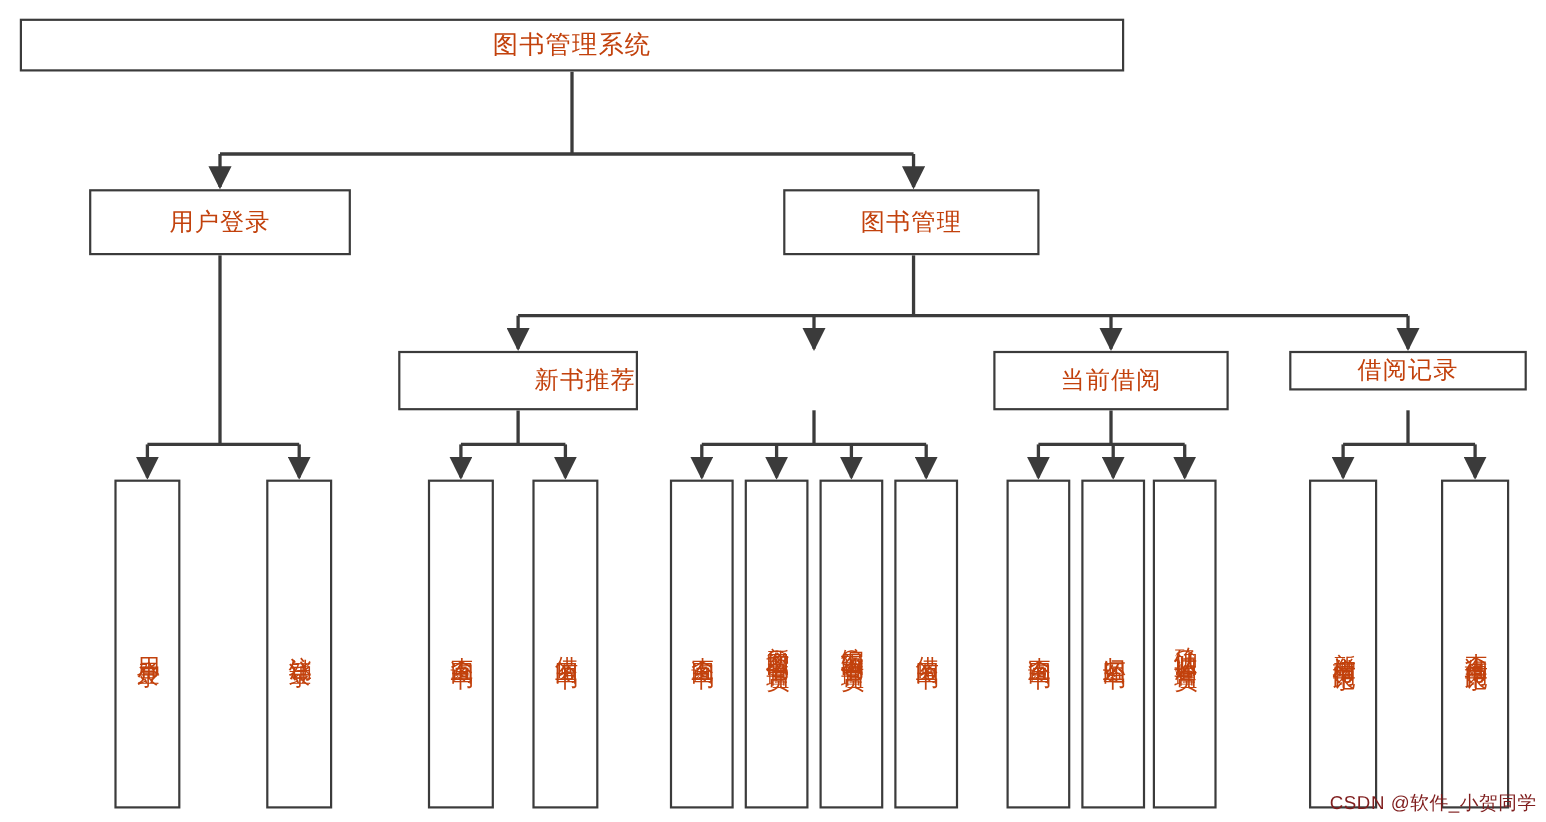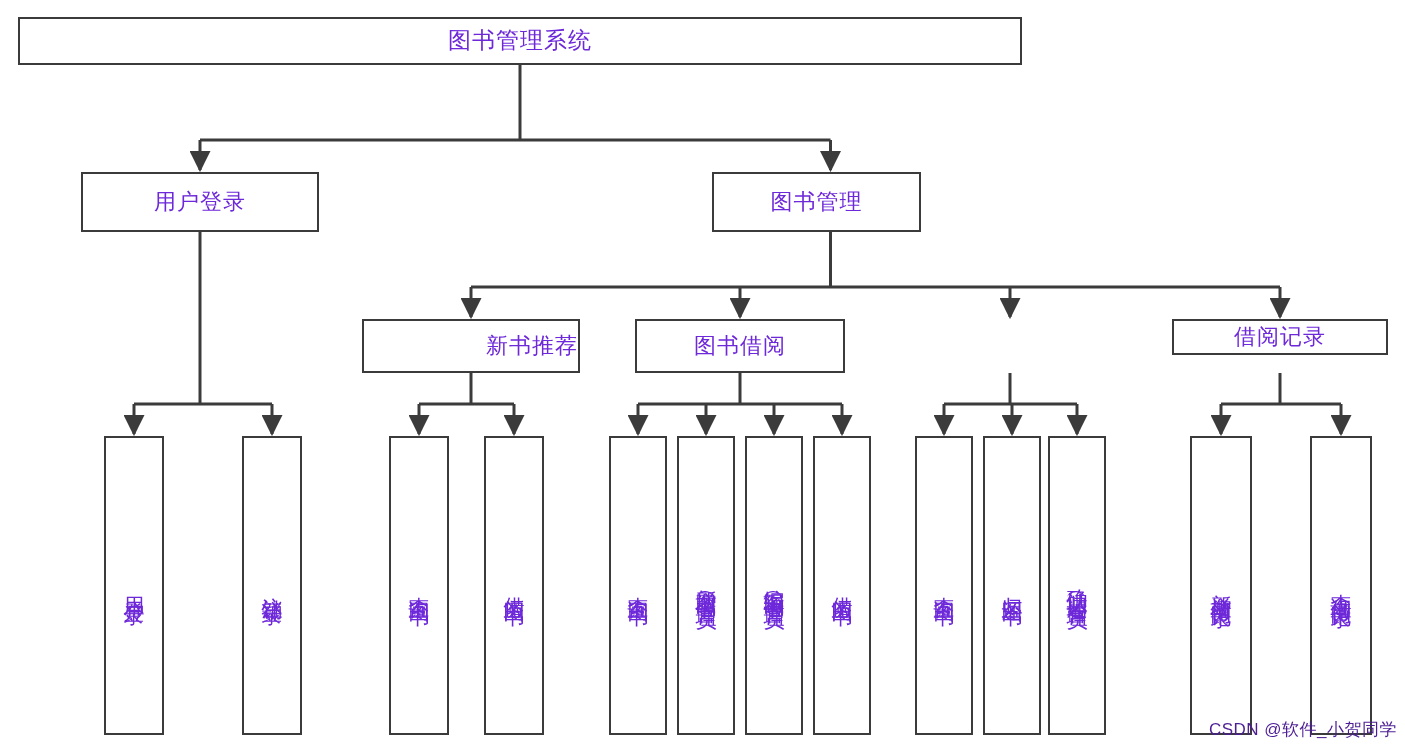--- a/index.html
+++ b/index.html
@@ -24,21 +24,21 @@
     pointer-events: none;
   }
   .node {
     position: absolute;
     box-sizing: border-box;
     border: 2px solid #3b3b3b;
     background: #ffffff;
     display: flex;
     align-items: center;
     justify-content: center;
-    color: #6d28d9;
+    color: #c2410c;
     z-index: 2;
   }
   .node .lbl {
     display: block;
     text-align: center;
     line-height: 1.18;
     white-space: nowrap;
   }
   
   .h-node .lbl {
@@ -56,21 +56,21 @@
     font-size: 21px;
     letter-spacing: 3px;
     line-height: 1.05;
     white-space: nowrap;
   }
   .watermark {
     position: absolute;
     right: 8px;
     bottom: 6px;
     font-size: 17px;
-    color: #4c1d95;
+    color: #7f1d1d;
     letter-spacing: 0.5px;
     z-index: 5;
     white-space: nowrap;
     font-family: "Liberation Sans", "DejaVu Sans", sans-serif;
   }
 </style>
 </head>
 <body>
 
 <div id="canvas">
@@ -117,28 +117,28 @@
         <path d="M 1341 404 L 1341 434" marker-end="url(#arrow)"></path>
       </g>
   </svg>
 
   <div class="node h-node" id="node-root" style="left: 18px; top: 17px; width: 1004px; height: 48px;">
     <span class="lbl">图书管理系统</span>
   </div>
   <div class="node h-node" id="node-user-login" style="left: 81px; top: 172px; width: 238px; height: 60px;">
     <span class="lbl">用户登录</span>
   </div>
-  <div class="node h-node" id="node-book-manage" style="left: 712px; top: 172px; width: 209px; height: 60px;">
+  <div class="node h-node" id="node-book-manage" style="left: 712px; top: 172px; width: 233px; height: 60px;">
     <span class="lbl">图书管理</span>
   </div>
   <div class="node h-node" id="node-new-book-rec" style="left: 362px; top: 319px; width: 218px; height: 54px; justify-content: flex-end;">
     <span class="lbl">新书推荐</span>
   </div>
-  <div class="node h-node" id="node-book-borrow" style="left: 635px; top: 319px; width: 210px; height: 54px;">
-    <span class="lbl">图书借阅</span>
+  <div class="node h-node" id="node-current-borrow" style="left: 903px; top: 319px; width: 214px; height: 54px;">
+    <span class="lbl">当前借阅</span>
   </div>
   <div class="node h-node" id="node-borrow-record" style="left: 1172px; top: 319px; width: 216px; height: 36px;">
     <span class="lbl">借阅记录</span>
   </div>
 
   <div class="node v-node" id="node-leaf-user-login" style="left: 104px; top: 436px; width: 60px; height: 299px;">
     <span class="lbl">用户登录</span>
   </div>
   <div class="node v-node" id="node-leaf-user-logout" style="left: 242px; top: 436px; width: 60px; height: 299px;">
     <span class="lbl">注销登录</span>

